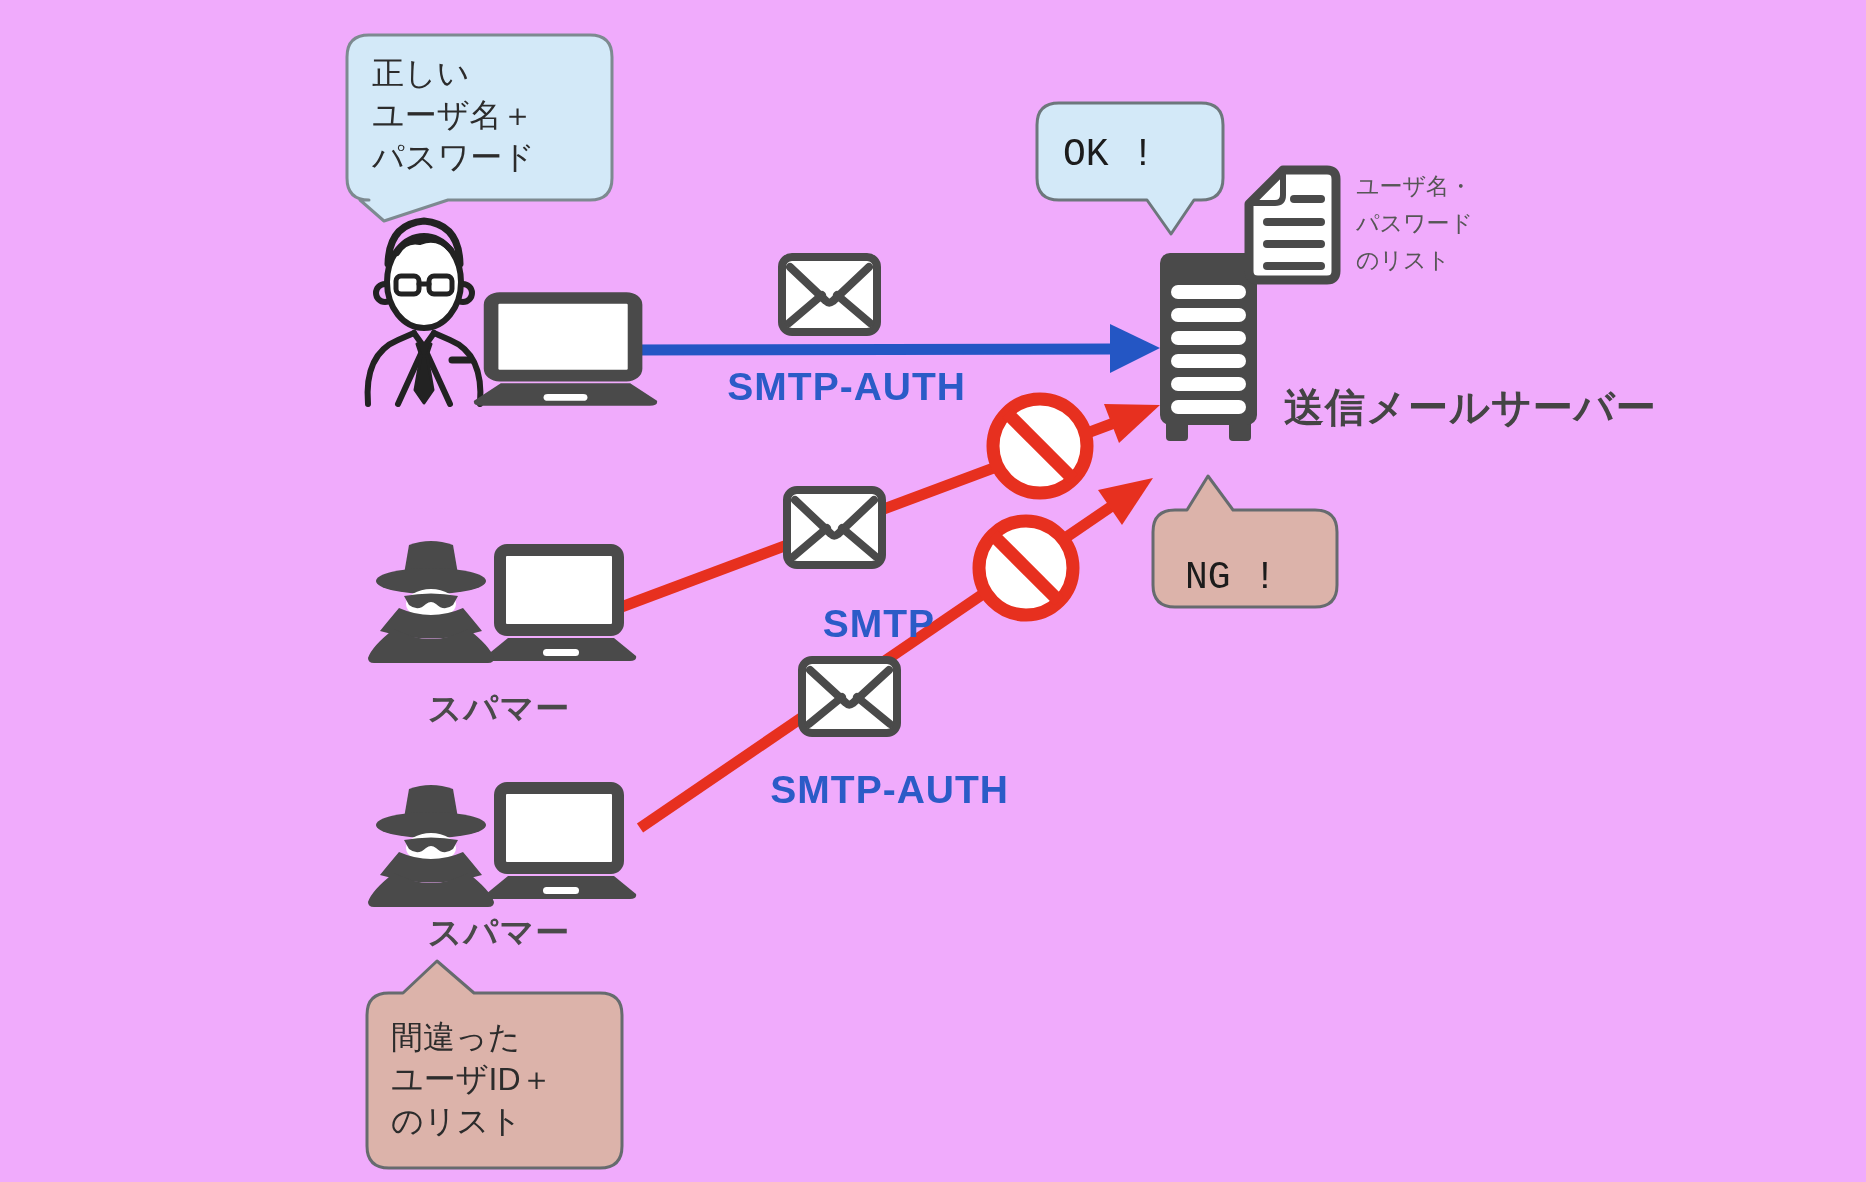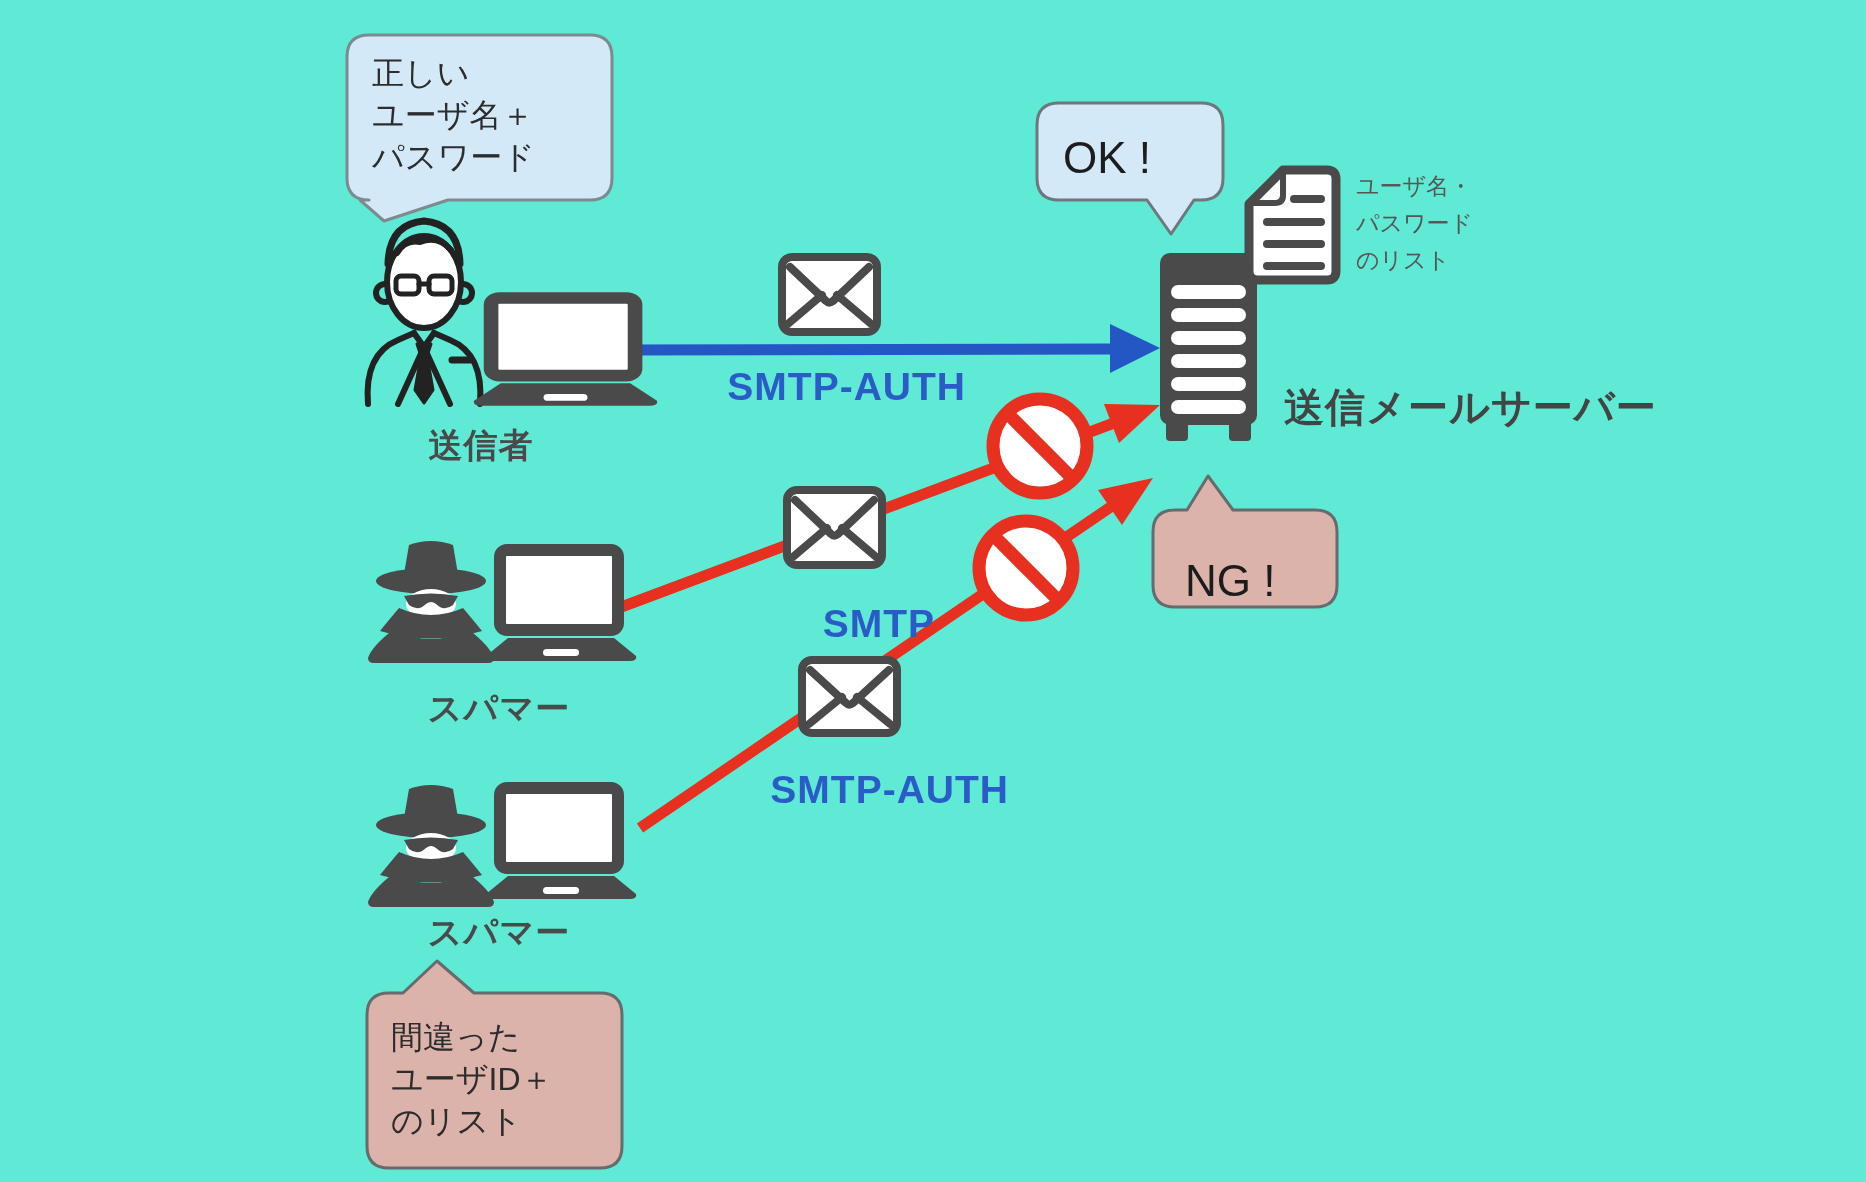--- a/index.html
+++ b/index.html
@@ -1,26 +1,26 @@
 <!DOCTYPE html>
 <html><head>
 <meta charset="utf-8">
 <style>
   html,body{margin:0;padding:0;background:#fff;}
   .canvas{
-    position:relative;width:1866px;height:1182px;background:#5eead4;overflow:hidden;
+    position:relative;width:1866px;height:1182px;background:#f0abfc;overflow:hidden;
     font-family:"Liberation Sans","DejaVu Sans",sans-serif;
   }
   .layer{position:absolute;left:0;top:0;}
   .txt{position:absolute;color:#2c2c2c;}
   .ml{white-space:pre-line;line-height:42px;font-size:31px;}
   .note{white-space:pre-line;line-height:37px;font-size:23px;color:#565656;}
   .name{font-weight:bold;color:#4a4a4a;font-size:34px;text-align:center;width:200px;letter-spacing:1px;}
   .proto{font-weight:bold;color:#2b5bc7;font-size:39px;text-align:right;width:264px;letter-spacing:1px;}
-  .shout{font-size:44px;color:#1c1c1c;}
+  .shout{font-size:38px;color:#1c1c1c;font-family:Liberation Mono, monospace;}
   .srvname{font-weight:bold;color:#444;font-size:40px;letter-spacing:1px;}
 </style>
 </head>
 <body>
 
 <div class="canvas">
 
   <svg class="layer" width="1866" height="1182" viewBox="0 0 1866 1182">
     <defs>
       <g id="laptop">
@@ -143,21 +143,20 @@
   <div class="txt shout" style="left:1185px;top:556px;">NG !</div>
 
   <div class="txt ml" style="left:391px;top:1016px;font-size:32px;">間違った
 ユーザID＋
 のリスト</div>
 
   <div class="txt note" style="left:1356px;top:168px;">ユーザ名・
 パスワード
 のリスト</div>
 
-  <div class="txt name" style="left:381px;top:423px;">送信者</div>
 
   <div class="txt name" style="left:399px;top:686px;">スパマー</div>
 
   <div class="txt name" style="left:399px;top:910px;">スパマー</div>
 
   <div class="txt srvname" style="left:1284px;top:380px;">送信メールサーバー</div>
 
   <div class="txt proto" style="left:702px;top:365px;">SMTP-AUTH</div>
 
   <div class="txt proto" style="left:735px;top:590px;width:200px;margin-top:12px;">SMTP</div>

